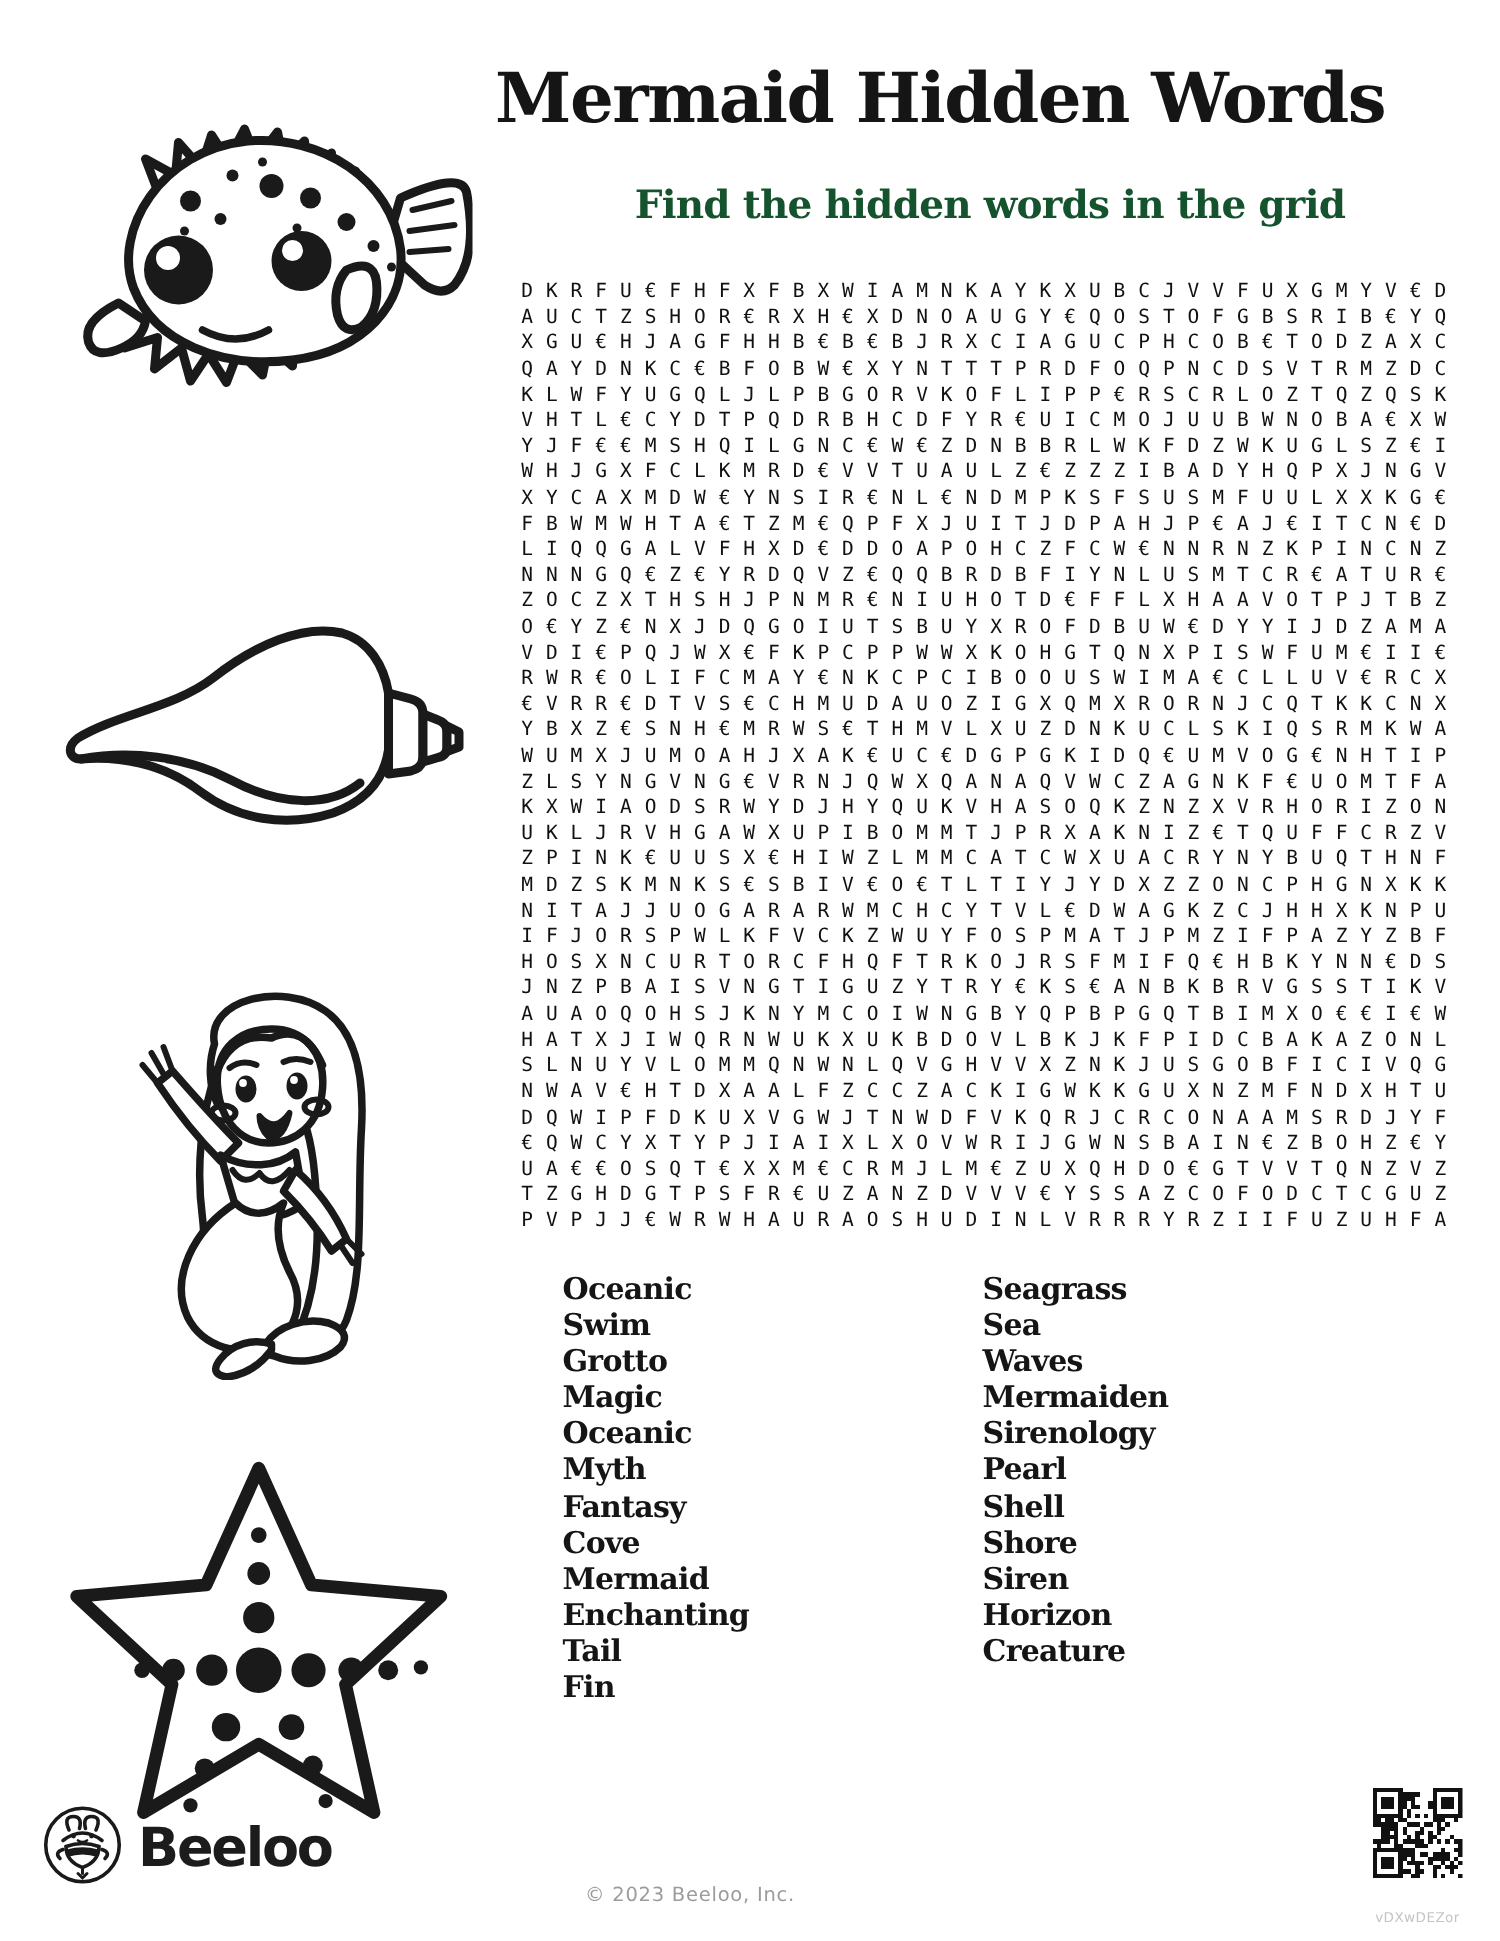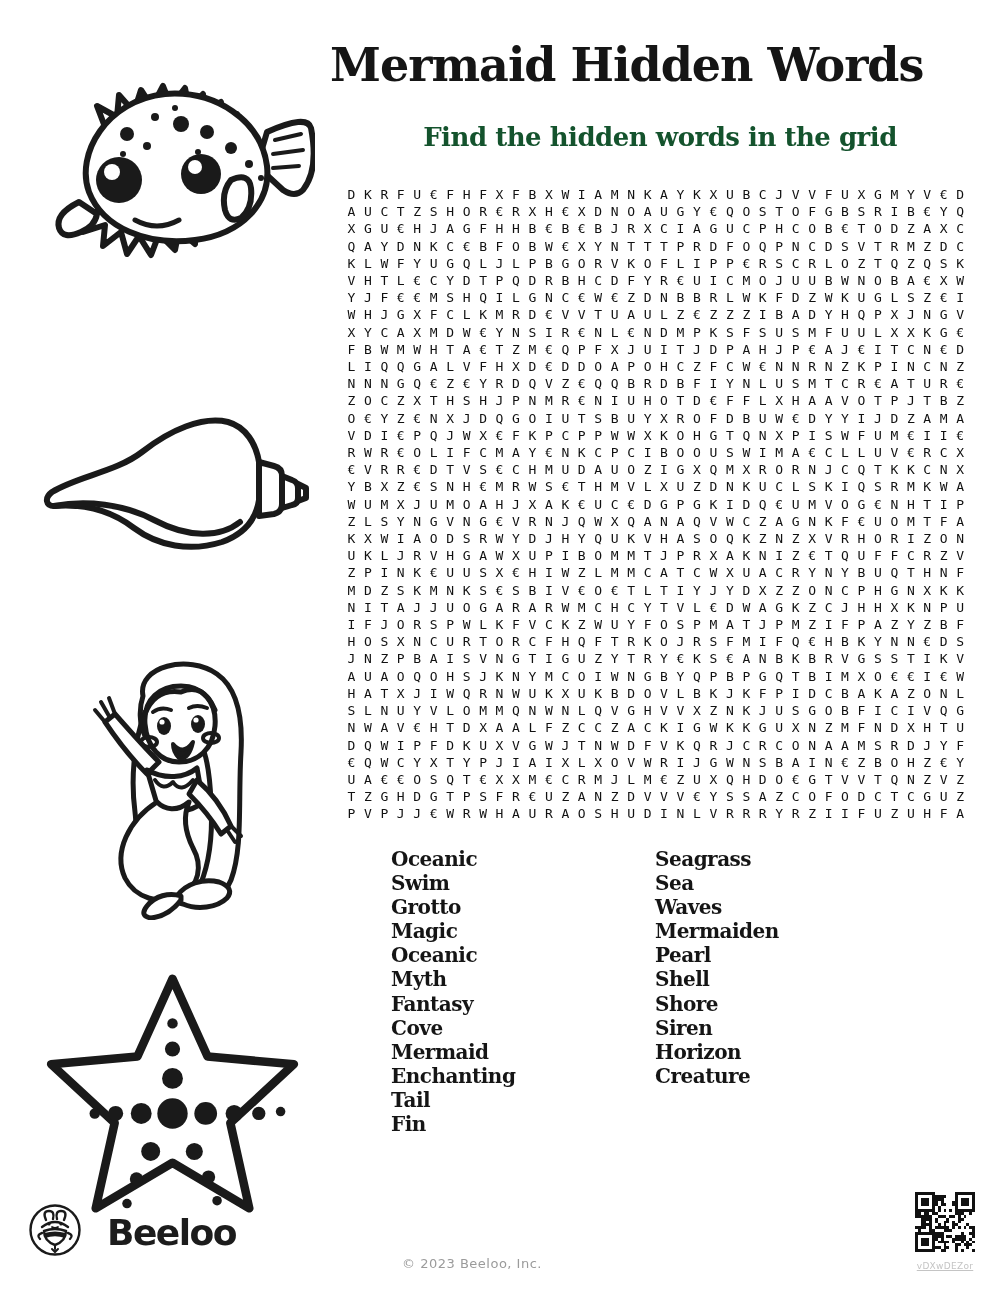--- a/index.html
+++ b/index.html
@@ -16,43 +16,43 @@
 
   .word-grid{
     position:absolute;left:345px;top:186px;width:622px;
   }
   .grid-row{
     font-family:"DejaVu Sans Mono",monospace;font-weight:400;font-size:13px;
     letter-spacing:0.4px;line-height:17.2px;white-space:pre;text-align:center;color:#111;
   }
 
   .word-col{position:absolute;top:847px;width:240px;}
-  .word-col.left{left:375px;margin-left:16px;}
+  .word-col.left{left:375px;}
   .word-col.right{left:655px;}
   .word-item{
     font-family:"DejaVu Serif",serif;font-weight:700;font-size:20px;
     line-height:24.1px;letter-spacing:-0.5px;color:#151515;
   }
 
   .illo{position:absolute;}
   .illo svg{display:block;}
 
-  .brand{position:absolute;left:28px;top:1203px;display:flex;align-items:center;gap:25px;}
+  .brand{position:absolute;left:28px;top:1203px;display:flex;align-items:center;gap:10px;}
   .brand-name{
     font-family:"DejaVu Sans",sans-serif;font-weight:700;font-size:36px;letter-spacing:-1.5px;color:#1c1c1c;
   }
 
   .copyright{
-    position:absolute;left:12px;top:1256px;width:920px;text-align:center;
+    position:absolute;left:0;top:1256px;width:920px;text-align:center;
     font-family:"DejaVu Sans",sans-serif;font-size:13px;color:#9b9b9b;letter-spacing:0.5px;
   }
 
   .qr-wrap{position:absolute;left:912px;top:1192px;width:66px;text-align:center;}
   .qr-caption{
-    font-family:"DejaVu Sans",sans-serif;font-size:9px;color:#c4c4c4;margin-top:5px;letter-spacing:0.3px;text-decoration:underline;
+    font-family:"DejaVu Sans",sans-serif;font-size:9px;color:#c4c4c4;margin-top:18px;letter-spacing:0.3px;
   }
 </style>
 </head>
 <body>
 
 <div class="page-title">Mermaid Hidden Words</div>
 <div class="page-subtitle">Find the hidden words in the grid</div>
 
 <div class="word-grid">
     <div class="grid-row">D K R F U € F H F X F B X W I A M N K A Y K X U B C J V V F U X G M Y V € D</div>
@@ -106,20 +106,21 @@
     <div class="word-item">Mermaid</div>
     <div class="word-item">Enchanting</div>
     <div class="word-item">Tail</div>
     <div class="word-item">Fin</div>
   </div>
 <div class="word-col right">
     <div class="word-item">Seagrass</div>
     <div class="word-item">Sea</div>
     <div class="word-item">Waves</div>
     <div class="word-item">Mermaiden</div>
+    <div class="word-item">Sirenology</div>
     <div class="word-item">Pearl</div>
     <div class="word-item">Shell</div>
     <div class="word-item">Shore</div>
     <div class="word-item">Siren</div>
     <div class="word-item">Horizon</div>
     <div class="word-item">Creature</div>
   </div>
 
 <div class="illo" style="left:35px;top:62px;">
   <svg width="280" height="210" viewBox="0 0 280 210" fill="none" stroke="#1a1a1a" stroke-width="6" stroke-linejoin="round" stroke-linecap="round">

